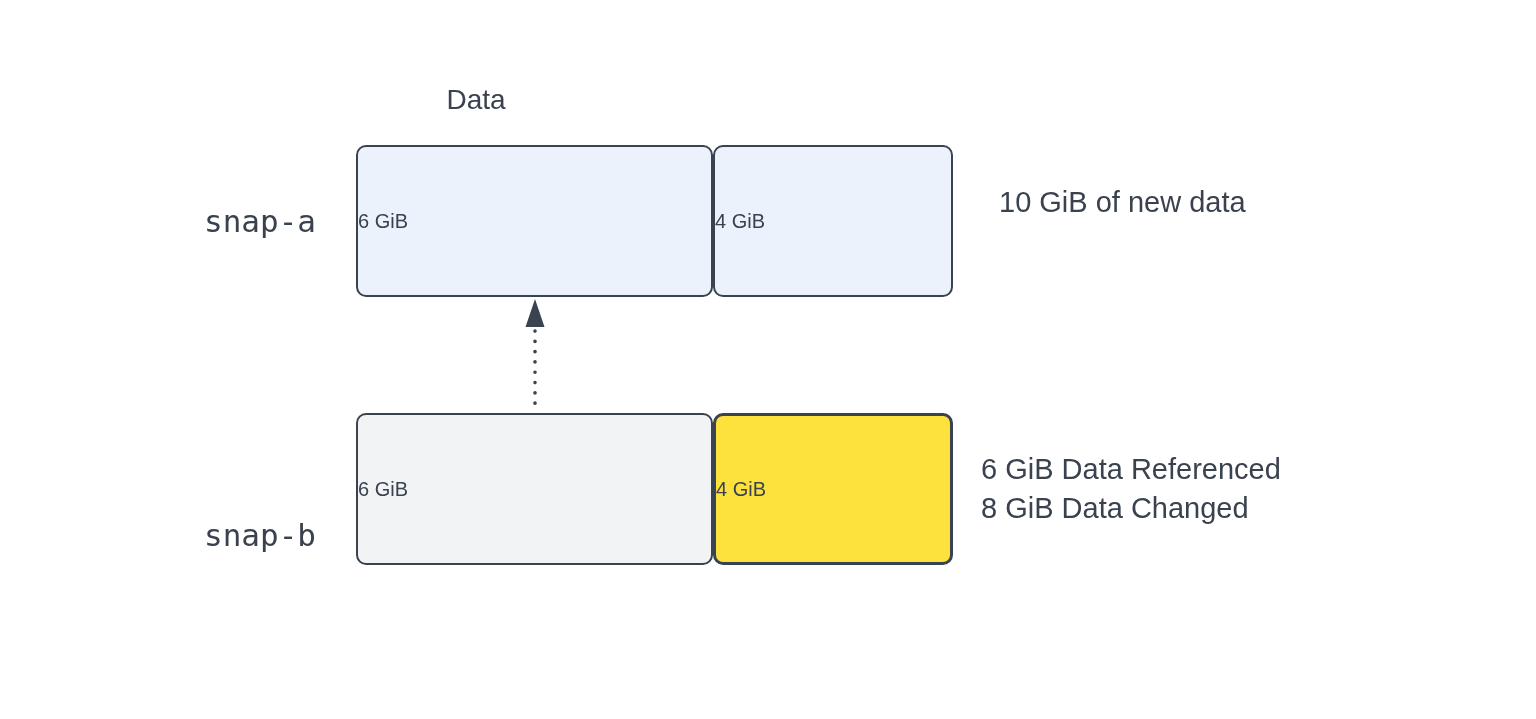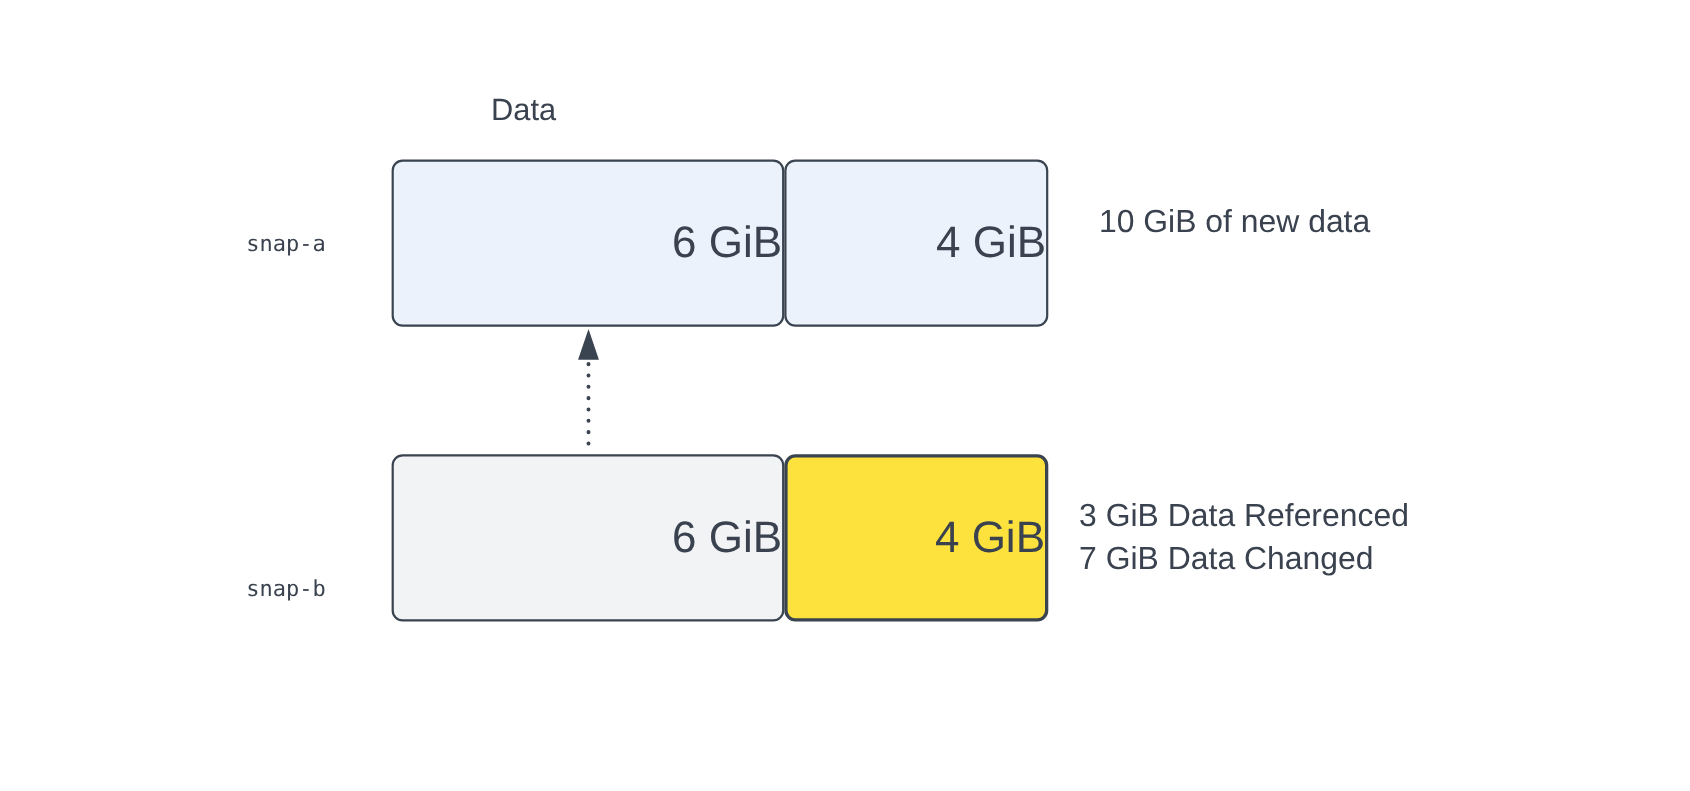--- a/index.html
+++ b/index.html
@@ -23,34 +23,34 @@
     width: 240px;
     text-align: center;
     font-size: 28px;
     line-height: 32px;
   }
   .row-label {
     position: absolute;
     width: 170px;
     text-align: center;
     font-family: "DejaVu Sans Mono", monospace;
-    font-size: 20px;
+    font-size: 31px;
     line-height: 34px;
   }
   .row-label.snap-a { left: 175px; top: 204px; }
   .row-label.snap-b { left: 175px; top: 472px; margin-top: 46px; }
   .block {
     position: absolute;
     box-sizing: border-box;
     border: 2.5px solid #3A4350;
     border-radius: 10px;
     display: flex;
     align-items: center;
-    justify-content: flex-end;
-    font-size: 40px;
+    justify-content: flex-start;
+    font-size: 20px;
   }
   .block.a1 { left: 356px; top: 145px; width: 357px; height: 152px; }
   .block.a2 { left: 713px; top: 145px; width: 240px; height: 152px; }
   .block.b1 { left: 356px; top: 413px; width: 357px; height: 152px; }
   .block.b2 { left: 713px; top: 413px; width: 240px; height: 152px; border-width: 3.5px; }
   .annotation {
     position: absolute;
     left: 981px;
     font-size: 29px;
     line-height: 39px;
@@ -98,17 +98,17 @@
 
   <div class="block b1" style="background-color: rgb(242, 243, 244);">
     <span>6 GiB</span>
   </div>
 
   <div class="block b2" style="background-color: rgb(253, 226, 62);">
     <span>4 GiB</span>
   </div>
 
   <div class="annotation ann-b">
-    <div>3 GiB Data Referenced</div>
-    <div>7 GiB Data Changed</div>
+    <div>6 GiB Data Referenced</div>
+    <div>8 GiB Data Changed</div>
   </div>
 
 </div>
 
 </body></html>

